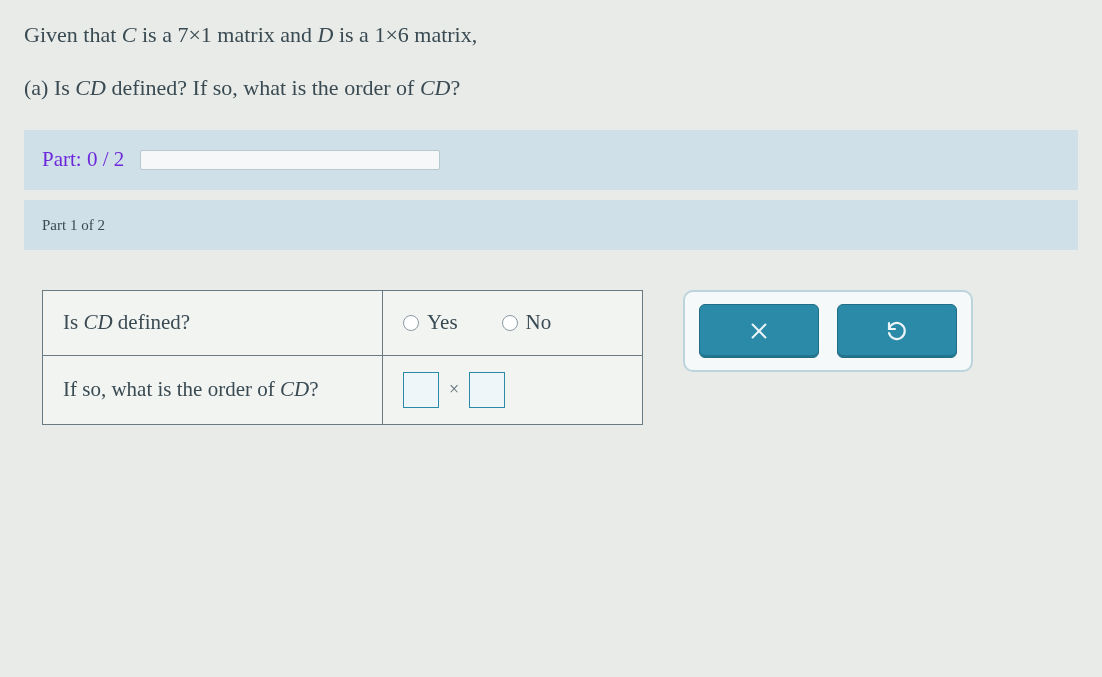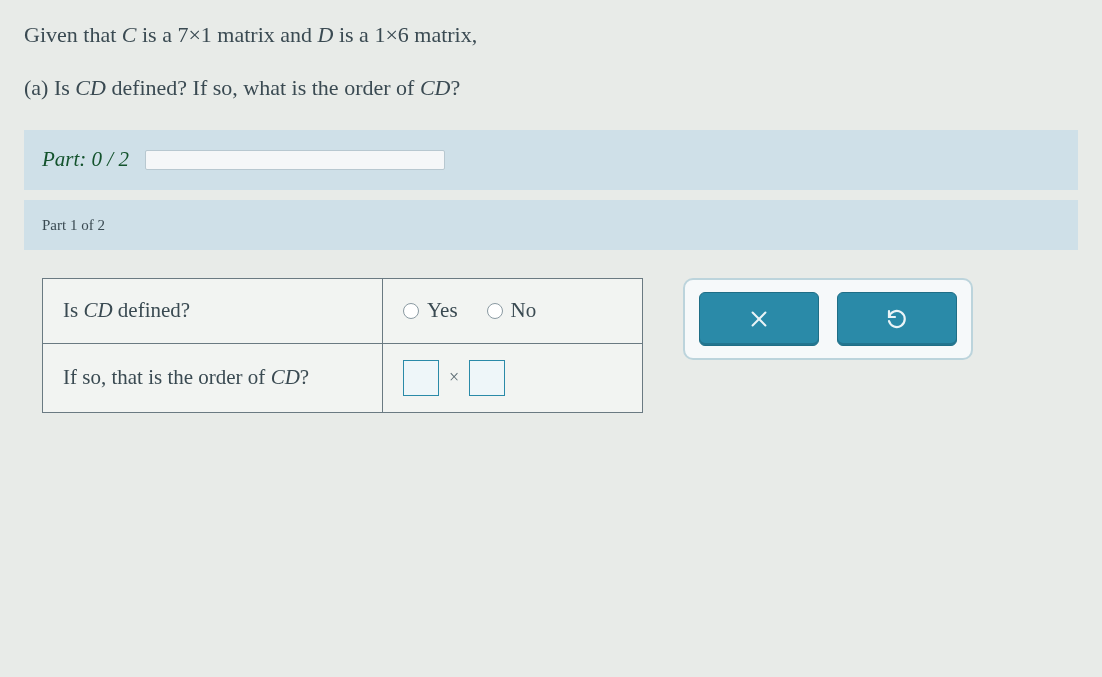--- a/index.html
+++ b/index.html
@@ -17,55 +17,55 @@
   .question-block p { margin-bottom: 20px; font-family: Liberation Serif, serif; }
   .ital { font-style: italic; }
   .progress-bar-row {
     background: #cfe0e8;
     padding: 14px 18px;
     display: flex;
     align-items: center;
     gap: 16px;
     margin-top: 8px;
   }
-  .progress-label { font-weight: 500; font-size: 21px; color: #14532d; font-style: italic; }
+  .progress-label { font-weight: 500; font-size: 21px; color: #6d28d9; }
   .progress-track {
     flex: 0 0 300px;
     height: 20px;
     background: #f5f7f8;
     border: 1px solid #b8c8d0;
     border-radius: 2px;
     position: relative;
   }
   .part-header {
     background: #cfe0e8;
     padding: 14px 18px;
     margin-top: 10px;
     font-size: 15px;
     color: #3a4a52;
   }
   .answer-area {
     display: flex;
     align-items: flex-start;
     gap: 40px;
-    margin-top: 28px;
+    margin-top: 40px;
     padding: 0 18px;
   }
   table.answer {
     border-collapse: collapse;
     background: #f2f4f2;
   }
   table.answer td {
     border: 1.5px solid #6a7a82;
     padding: 16px 20px;
     font-size: 21px;
     vertical-align: middle;
   }
   .opts-cell { width: 260px; }
-  .radio-group { display: flex; gap: 29px; align-items: flex-end; }
+  .radio-group { display: flex; gap: 44px; align-items: flex-end; }
   .radio-item { display: flex; align-items: center; gap: 8px; }
   .radio-circle {
     width: 16px; height: 16px; border: 1.5px solid #8a9aa2; border-radius: 50%; background: #fff;
   }
   .dim-inputs { display: flex; align-items: center; gap: 10px; }
   .dim-box {
     width: 36px; height: 36px; border: 1.5px solid #2a8aa8; background: #eef6f9;
   }
   .times { font-size: 18px; color: #5a6a72; }
   .button-panel {
@@ -123,21 +123,21 @@
           </div>
           <div class="radio-item">
             <span class="radio-circle"></span>
             <span>No</span>
           </div>
         </div>
       </td>
     </tr>
     <tr>
       <td>
-        <span>If so, that is the order of </span><span class="ital">CD</span><span>?</span>
+        <span>If so, what is the order of </span><span class="ital">CD</span><span>?</span>
       </td>
       <td>
         <div class="dim-inputs">
           <div class="dim-box"></div>
           <span class="times">×</span>
           <div class="dim-box"></div>
         </div>
       </td>
     </tr>
   </tbody>

